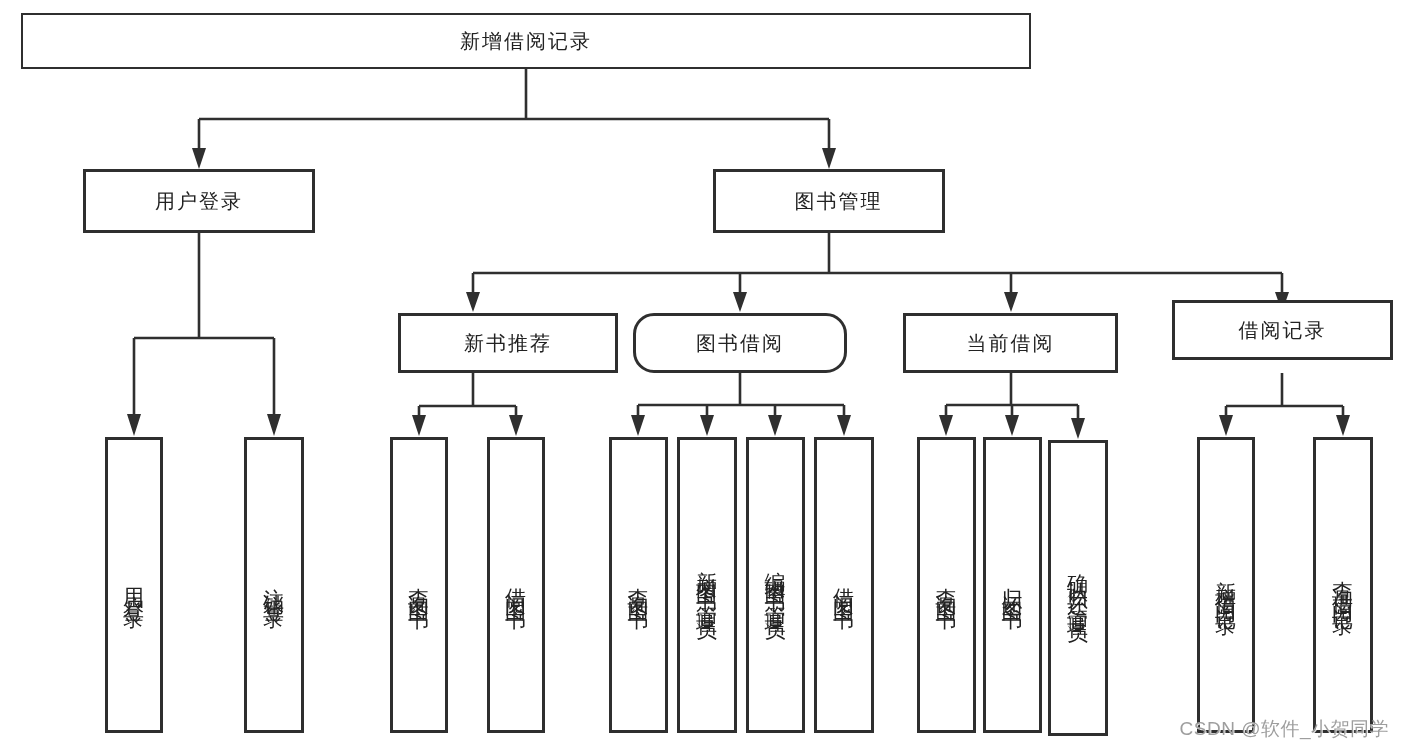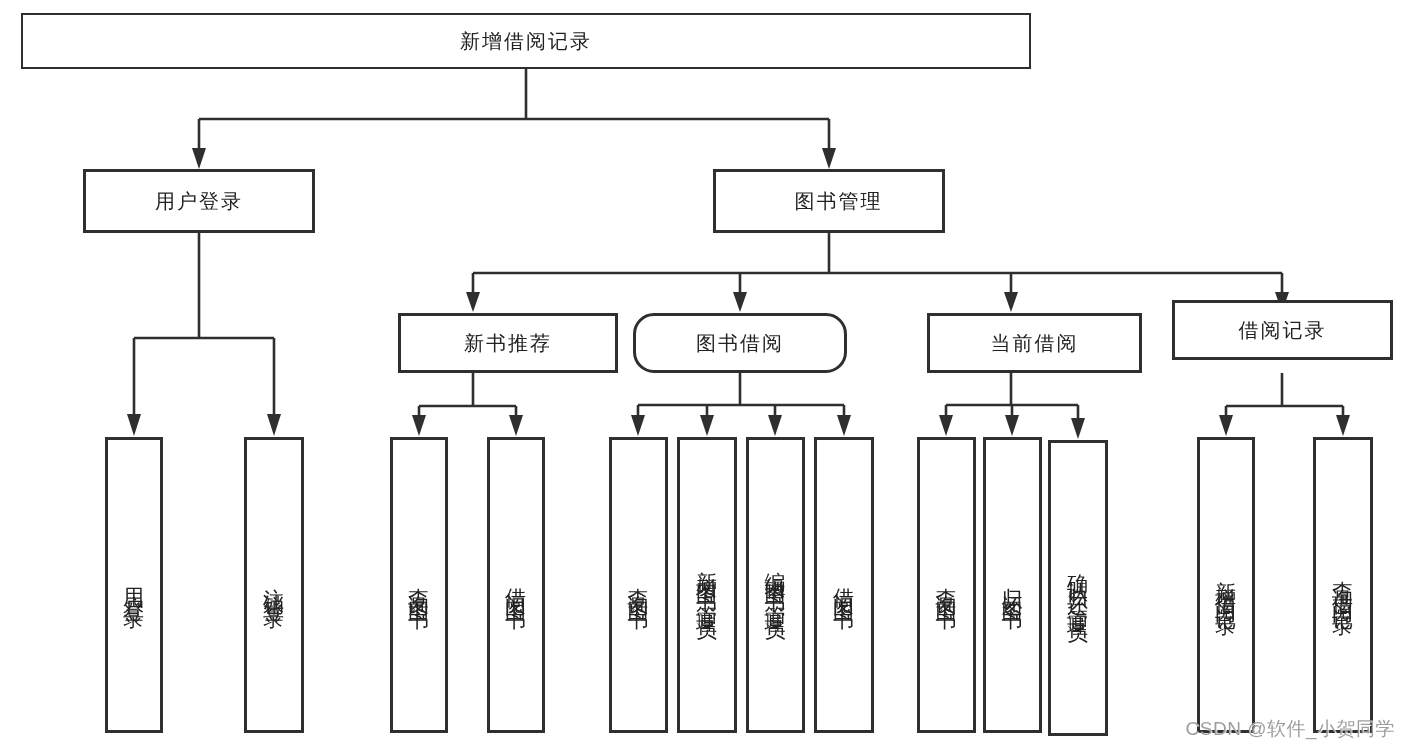--- a/index.html
+++ b/index.html
@@ -35,21 +35,21 @@
   .node.h{line-height:1;}
   .node.v{
     writing-mode:vertical-rl;
     text-orientation:mixed;
     font-size:21px;
     letter-spacing:7px;
     line-height:1;
   }
   .watermark{
     position:absolute;
-    right:10px;bottom:5px;
+    right:16px;bottom:5px;
     z-index:5;
     font-size:19px;
     letter-spacing:0.5px;
     color:var(--watermark);
     text-shadow:1px 1px 0 rgba(255,255,255,0.85);
   }
 </style>
 </head>
 <body>
 
@@ -87,21 +87,21 @@
   <div class="node h" style="left:713px;top:169px;width:232px;height:64px;padding-left:19px;">
     <span>图书管理</span>
   </div>
 
   <div class="node h" style="left:363px;top:313px;width:220px;height:60px;margin-left:35px;">
     <span>新书推荐</span>
   </div>
   <div class="node h" style="left:633px;top:313px;width:214px;height:60px;border-radius:21px;">
     <span>图书借阅</span>
   </div>
-  <div class="node h" style="left:903px;top:313px;width:215px;height:60px;margin-left:24px;">
+  <div class="node h" style="left:903px;top:313px;width:215px;height:60px;">
     <span>当前借阅</span>
   </div>
   <div class="node h" style="left:1172px;top:300px;width:221px;height:60px;">
     <span>借阅记录</span>
   </div>
 
   <div class="node v" style="left:105px;top:437px;width:58px;height:296px;">
     <span>用户登录</span>
   </div>
   <div class="node v" style="left:244px;top:437px;width:60px;height:296px;">

